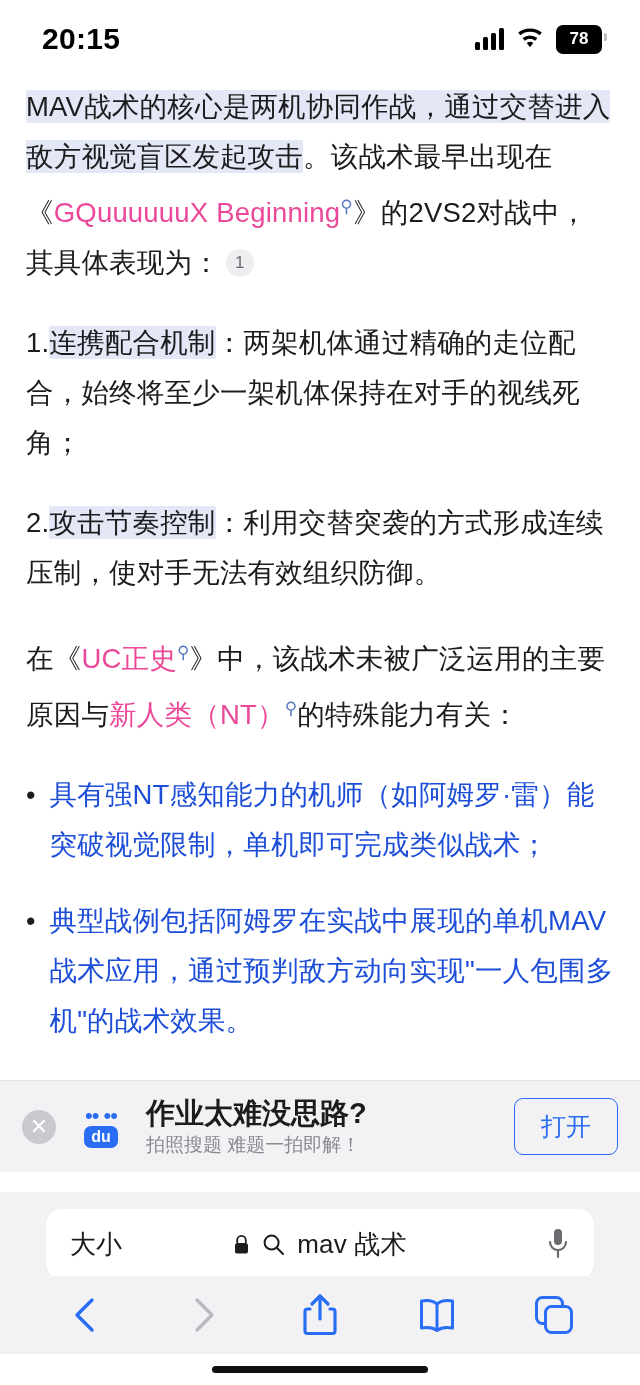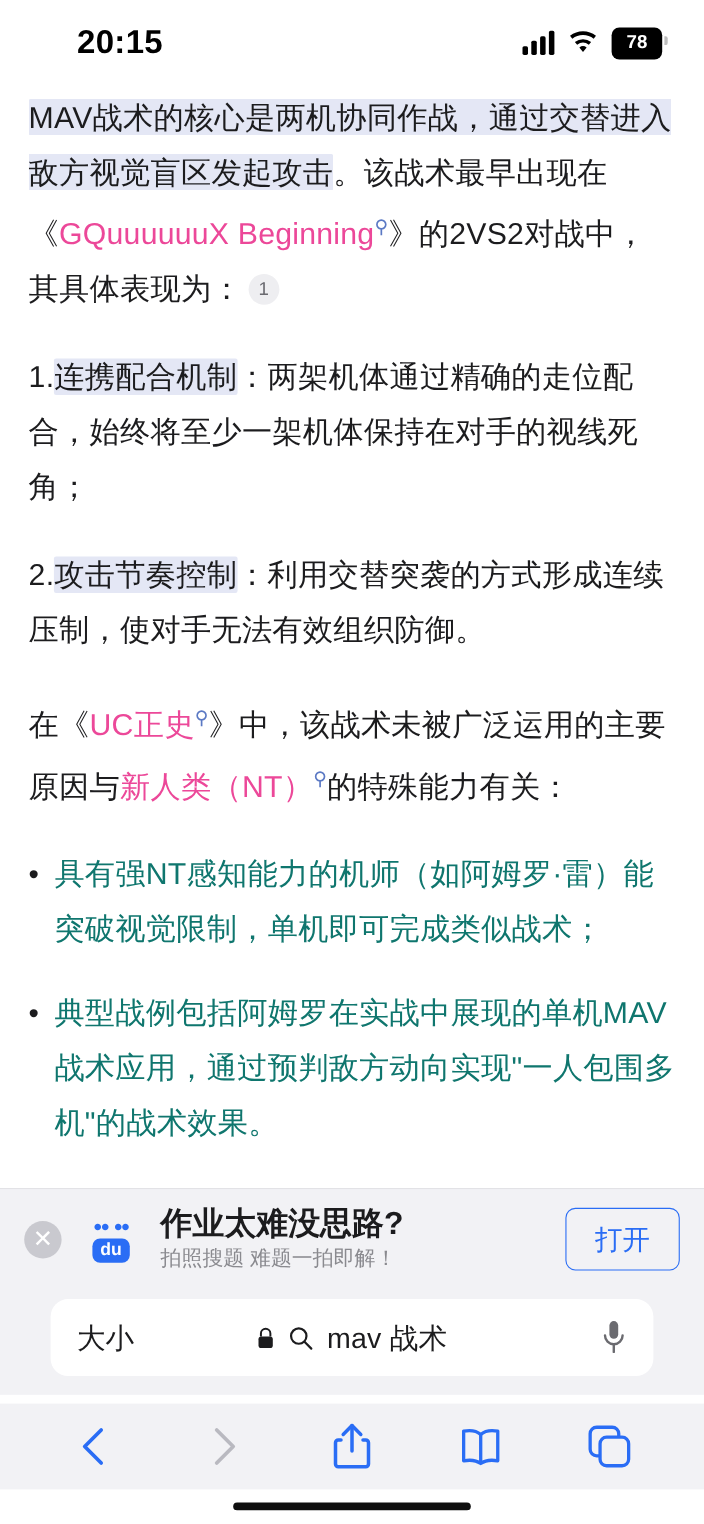--- a/index.html
+++ b/index.html
@@ -19,21 +19,20 @@
   
   .status-bar {
     height: 72px;
     display: flex;
     align-items: center;
     justify-content: space-between;
     padding: 0 38px 0 42px;
     box-sizing: border-box;
     background: #ffffff;
     position: relative;
-    margin-left: 28px;
   }
   .status-time {
     font-size: 30px;
     font-weight: 600;
     letter-spacing: 0.3px;
     color: #000;
     margin-top: 6px;
   }
   .status-right {
     display: flex;
@@ -130,21 +129,21 @@
   }
   .bullet-dot {
     flex: 0 0 auto;
     font-size: 27px;
     line-height: 50px;
     color: #1c1c1e;
   }
   .bullet-text {
     font-size: 27.5px;
     line-height: 50px;
-    color: #0f766e;
+    color: #1d4ed8;
     letter-spacing: 0.2px;
   }
 
   
   .ad-banner {
     position: absolute;
     left: 0;
     top: 1080px;
     width: 640px;
     height: 92px;
@@ -216,21 +215,21 @@
     border-radius: 9px;
     font-size: 25px;
     padding: 11px 26px;
     font-family: "Liberation Sans", sans-serif;
   }
 
   
   .url-wrap {
     position: absolute;
     left: 0;
-    top: 1164px;
+    top: 1192px;
     width: 640px;
     height: 104px;
     background: #f2f2f5;
     display: flex;
     align-items: center;
     justify-content: center;
   }
   .url-bar {
     width: 548px;
     height: 70px;

